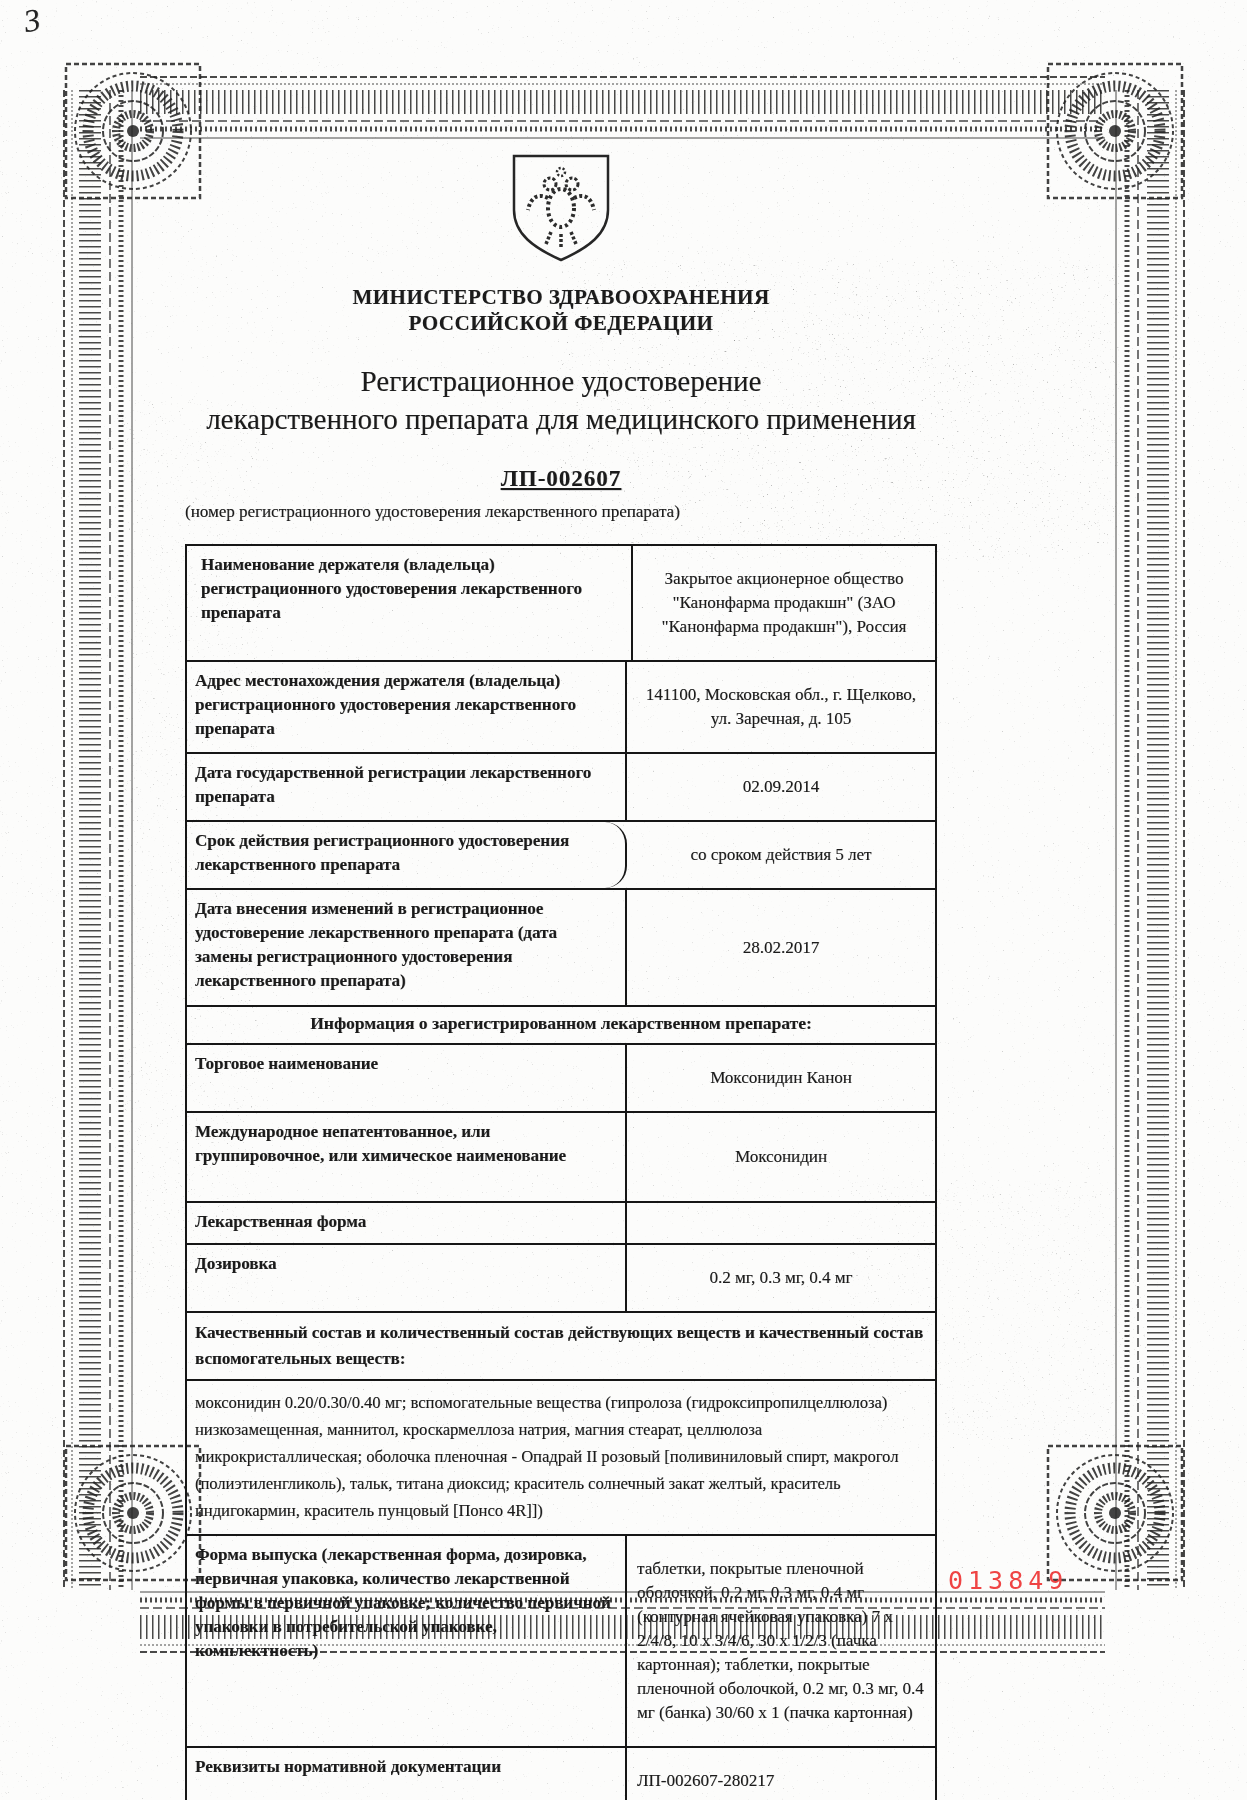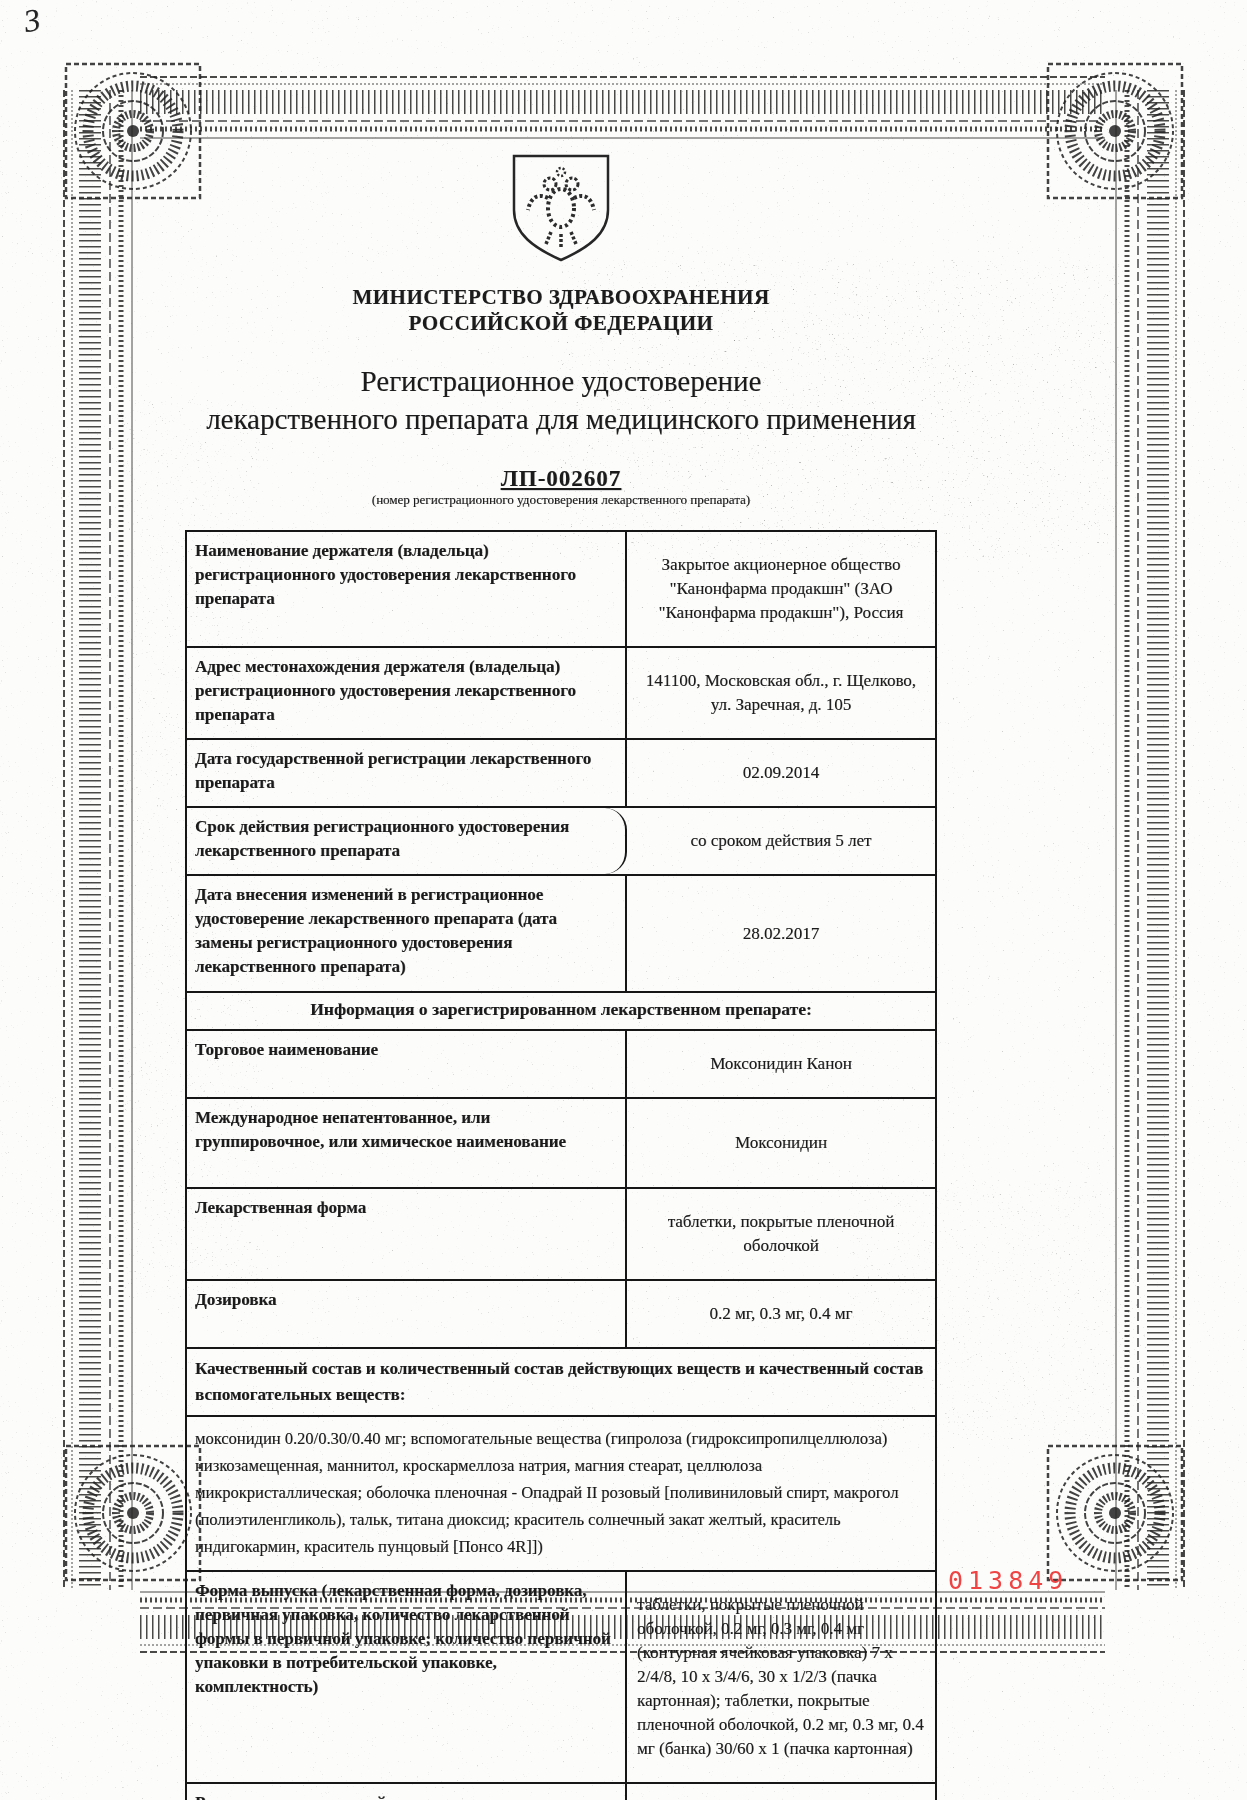--- a/index.html
+++ b/index.html
@@ -12,25 +12,25 @@
   .scan-text{ text-shadow:0.5px 0.4px 0 rgba(20,20,20,0.38); }
   
   .frame-band{position:absolute;opacity:.82;}
   .corner{position:absolute;width:150px;height:150px;opacity:.85;}
   
   .content{position:absolute;left:185px;top:150px;width:752px;}
   .emblem-wrap{width:110px;margin:0 auto;}
   .ministry{margin-top:12px;text-align:center;font-weight:bold;font-size:21px;line-height:26px;letter-spacing:.5px;}
   .doc-title{margin-top:26px;text-align:center;font-weight:normal;font-size:29px;line-height:38px;}
   .reg-number{margin-top:28px;text-align:center;font-weight:bold;font-size:23px;text-decoration:underline;letter-spacing:1px;}
-  .reg-caption{margin-top:0;text-align:center;font-size:13px;}
+  .reg-caption{margin-top:10px;font-size:17px;}
   
   .cert-table{margin-top:22px;border:2px solid #161616;border-bottom-width:2.5px;}
   .row{display:flex;border-top:2px solid #161616;}
-  .row:first-child{border-top:none;}
+  .row:first-child{border-top:none;margin-left:6px;}
   .cell-label{width:440px;box-sizing:border-box;padding:7px 10px 7px 8px;
     font-weight:bold;font-size:17px;line-height:24px;border-right:2px solid #161616;}
   .cell-value{flex:1;box-sizing:border-box;padding:21px 10px;font-size:17px;line-height:24px;
     display:flex;align-items:center;justify-content:center;text-align:center;}
   .cell-value.left{justify-content:flex-start;text-align:left;}
   .row.section .cell-full{width:100%;box-sizing:border-box;padding:6px 10px;font-size:17.5px;text-align:center;font-weight:600;}
   .row.header-full .cell-full{width:100%;box-sizing:border-box;padding:7px 10px 7px 8px;font-size:17px;line-height:26px;font-weight:bold;text-align:left;border-radius:28px;}
   .row.text-full .cell-full{width:100%;box-sizing:border-box;padding:8px 24px 10px 8px;font-size:16.5px;line-height:27px;text-align:left;}
   .mh80{min-height:80px;} .mh88{min-height:88px;} .mh62{min-height:62px;} .mh64{min-height:64px;border-radius:22px;}
   .mh115{min-height:115px;} .mh36{min-height:36px;} .mh40{min-height:40px;} .mh96{min-height:96px;} .mh45{min-height:45px;}
@@ -176,21 +176,20 @@
       <div class="cell-value scan-text">Моксонидин Канон</div>
     </div>
 
     <div class="row">
       <div class="cell-label scan-text mh88">Международное непатентованное, или группировочное, или химическое наименование</div>
       <div class="cell-value scan-text">Моксонидин</div>
     </div>
 
     <div class="row">
       <div class="cell-label scan-text mh40">Лекарственная форма</div>
-      <div class="cell-value scan-text">таблетки, покрытые пленочной оболочкой</div>
     </div>
 
     <div class="row">
       <div class="cell-label scan-text mh36">Дозировка</div>
       <div class="cell-value scan-text">0.2 мг, 0.3 мг, 0.4 мг</div>
     </div>
 
     <div class="row header-full">
       <div class="cell-full scan-text">Качественный состав и количественный состав действующих веществ и качественный состав вспомогательных веществ:</div>
     </div>

